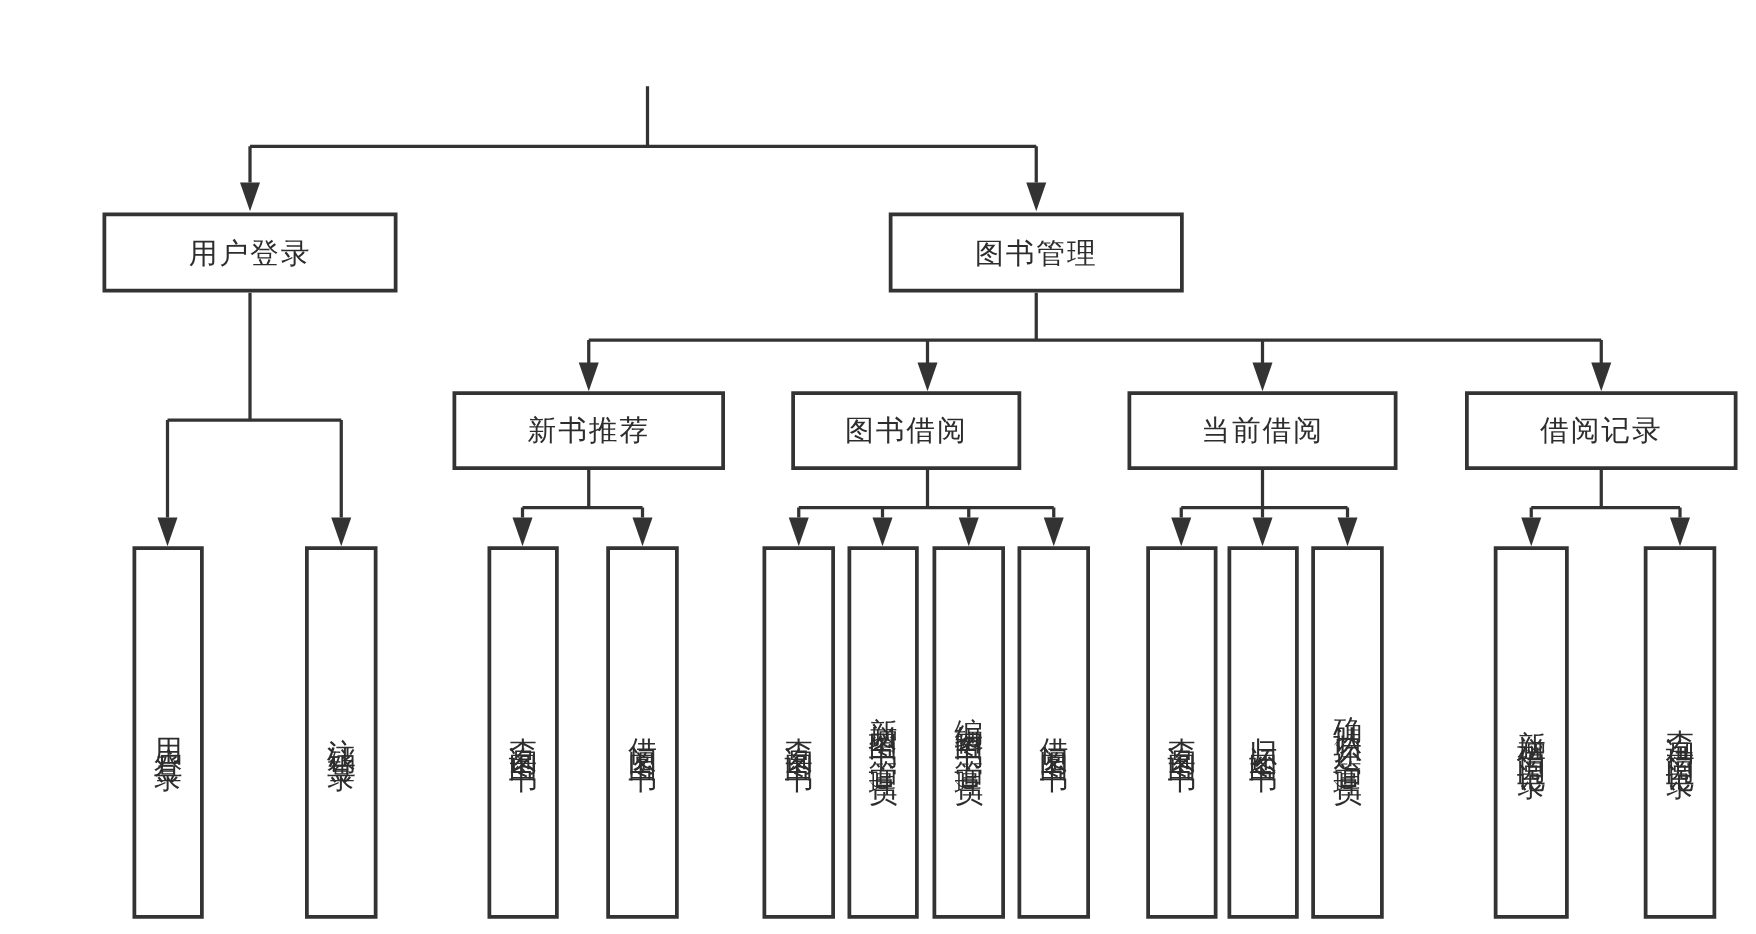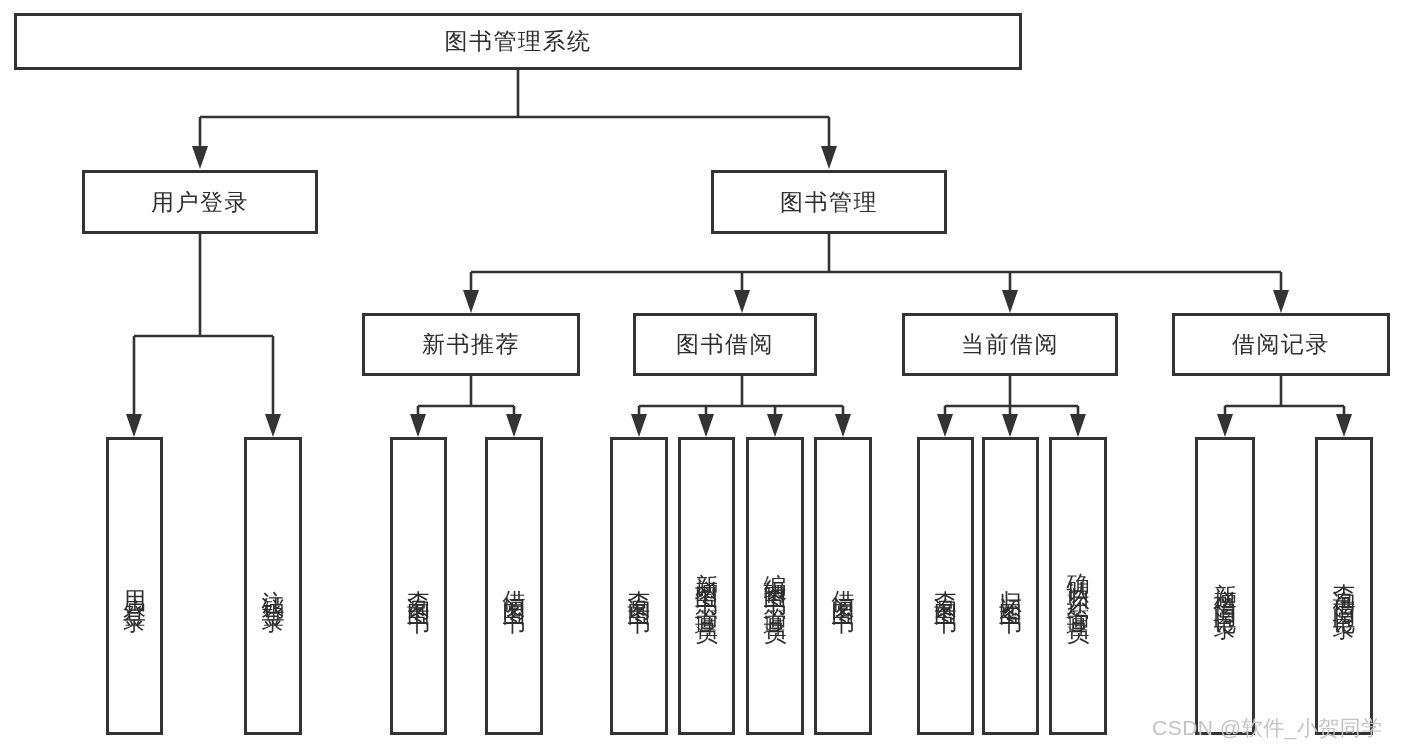--- a/index.html
+++ b/index.html
@@ -89,23 +89,20 @@
       <polygon points="1070,414 1086,414 1078,437"></polygon>
     </g>
 
     <g>
       <path d="M1281 376 V406 M1225 406 H1344 M1225 406 V414 M1344 406 V414"></path>
       <polygon points="1217,414 1233,414 1225,437"></polygon>
       <polygon points="1336,414 1352,414 1344,437"></polygon>
     </g>
   </svg>
 
-  <div class="node" style="left:14px;top:13px;width:1008px;height:57px">
-    <span class="lbl">图书管理系统</span>
-  </div>
 
   <div class="node" style="left:82px;top:170px;width:236px;height:64px">
     <span class="lbl">用户登录</span>
   </div>
   <div class="node" style="left:362px;top:313px;width:218px;height:63px">
     <span class="lbl">新书推荐</span>
   </div>
 
   <div class="node" style="left:711px;top:170px;width:236px;height:64px">
     <span class="lbl">图书管理</span>
@@ -157,15 +154,14 @@
     <span class="lbl">确认归还（管理员）</span>
   </div>
 
   <div class="node v" style="left:1195px;top:437px;width:60px;height:298px">
     <span class="lbl">新增借阅记录</span>
   </div>
   <div class="node v" style="left:1315px;top:437px;width:58px;height:298px">
     <span class="lbl">查询借阅记录</span>
   </div>
 
-  <div class="watermark">CSDN @软件_小贺同学</div>
 
 </div>
 
 </body></html>

